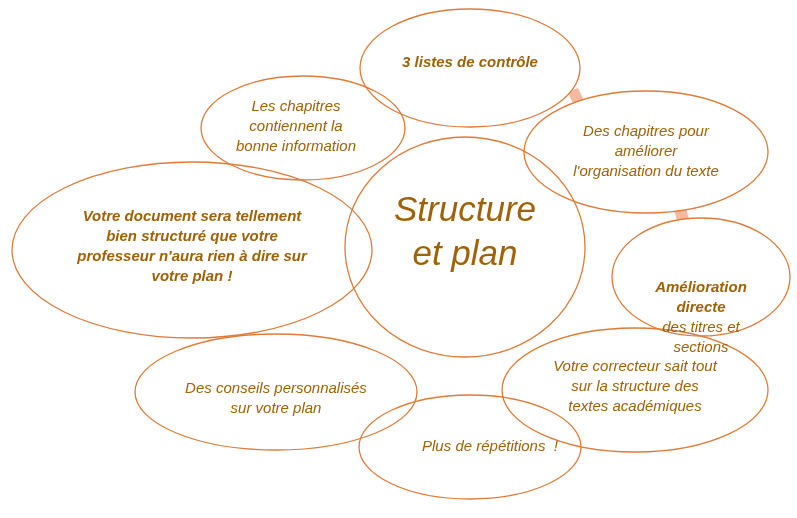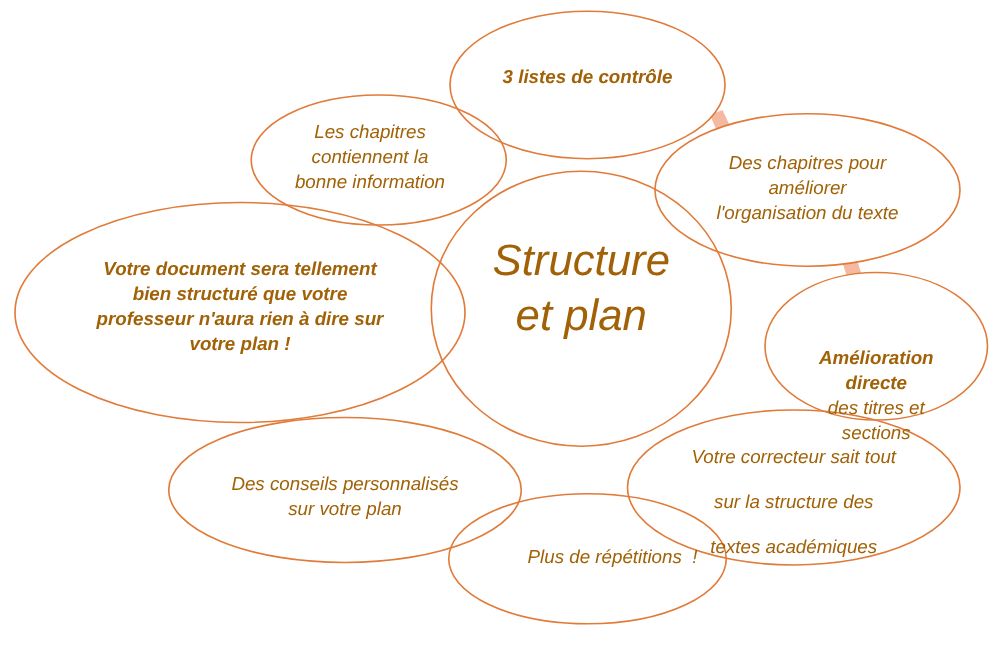--- a/index.html
+++ b/index.html
@@ -79,21 +79,21 @@
   <span>bien structuré que votre</span>
   <span>professeur n'aura rien à dire sur</span>
   <span>votre plan !</span>
 </div>
 
 <div class="label" style="left:166px; top:366px; width:220px; height:44px;margin-top:12px;">
   <span>Des conseils personnalisés</span>
   <span>sur votre plan</span>
 </div>
 
-<div class="label" style="left:525px; top:356px; width:220px; height:64px;gap:16px;">
+<div class="label" style="left:525px; top:356px; width:220px; height:64px;">
   <span>Votre correcteur sait tout</span>
   <span>sur la structure des</span>
   <span>textes académiques</span>
 </div>
 
 <div class="label" style="left:390px; top:436px; width:200px; height:24px; white-space:pre;">
   <span style="white-space:pre;">Plus de répétitions  !</span>
 </div>
 
 </body></html>

